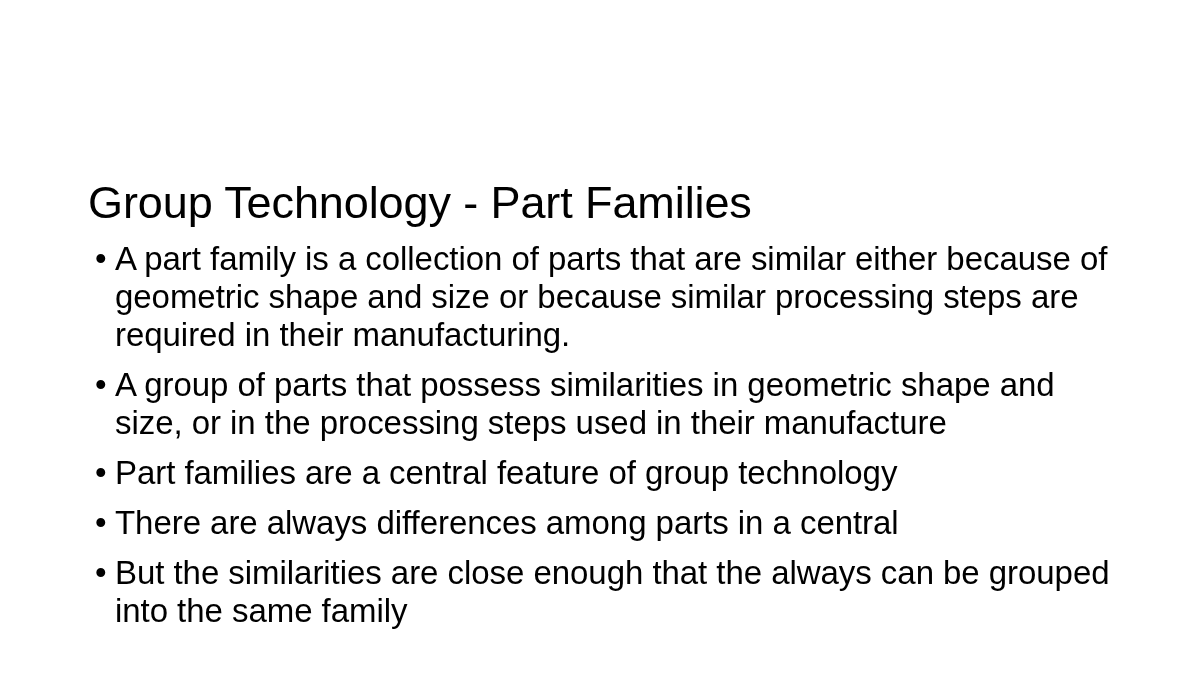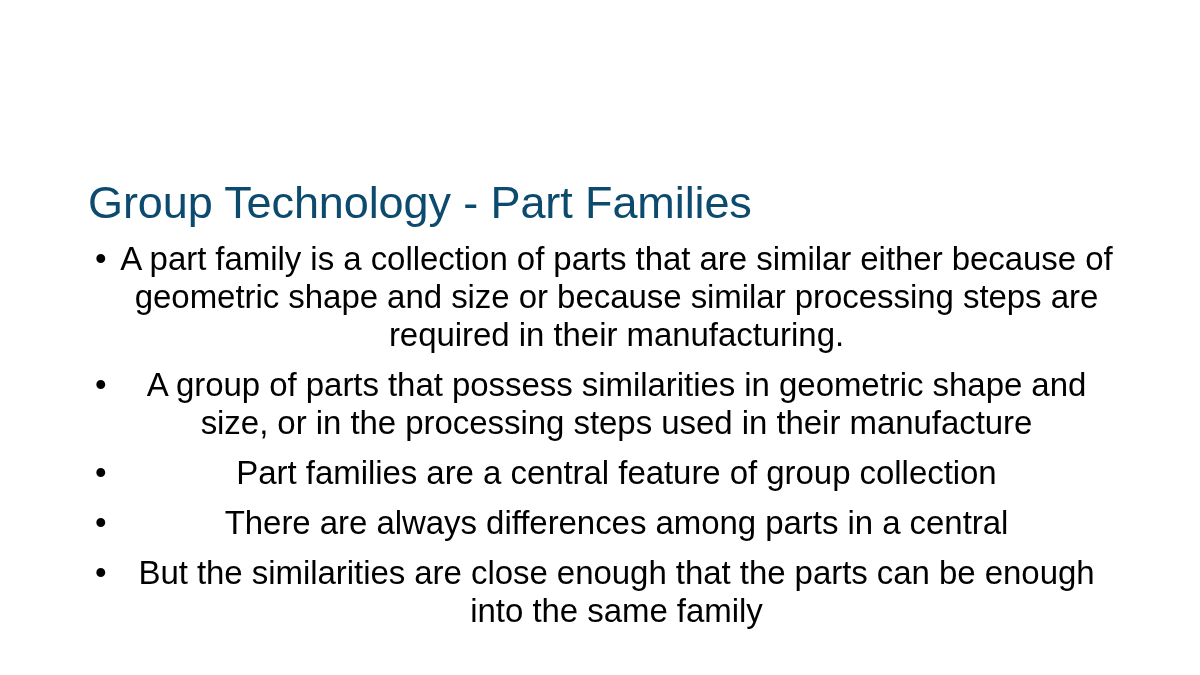--- a/index.html
+++ b/index.html
@@ -26,21 +26,21 @@
 
   .slide-title {
     position: absolute;
     left: 88px;
     top: 146px;
     width: 1030px;
     font-size: 45px;
     font-weight: 300;
     line-height: 54px;
     letter-spacing: -0.1px;
-    color: #0c4a6e;
+    color: #000000;
     white-space: nowrap;
   }
 
   .body-list {
     position: absolute;
     left: 88px;
     top: 240px;
     width: 1030px;
     margin: 0;
     padding: 0;
@@ -69,21 +69,20 @@
     top: 0;
     width: 16px;
     font-size: 33px;
     line-height: 38px;
     text-align: left;
     color: #000000;
   }
 
   .bullet-text {
     display: block;
-    text-align: center;
   }
 </style>
 </head>
 <body>
 
 <div class="slide">
 
   <h1 class="slide-title">Group Technology - Part Families</h1>
 
   <ul class="body-list">
@@ -93,28 +92,28 @@
       <span class="bullet-text">A part family is a collection of parts that are similar either because of geometric shape and size or because similar processing steps are required in their manufacturing.</span>
     </li>
 
     <li class="bullet-item">
       <span class="bullet-marker">•</span>
       <span class="bullet-text">A group of parts that possess similarities in geometric shape and size, or in the processing steps used in their manufacture</span>
     </li>
 
     <li class="bullet-item">
       <span class="bullet-marker">•</span>
-      <span class="bullet-text">Part families are a central feature of group collection</span>
+      <span class="bullet-text">Part families are a central feature of group technology</span>
     </li>
 
     <li class="bullet-item">
       <span class="bullet-marker">•</span>
       <span class="bullet-text">There are always differences among parts in a central</span>
     </li>
 
     <li class="bullet-item">
       <span class="bullet-marker">•</span>
-      <span class="bullet-text">But the similarities are close enough that the parts can be enough into the same family</span>
+      <span class="bullet-text">But the similarities are close enough that the always can be grouped into the same family</span>
     </li>
 
   </ul>
 
 </div>
 
 </body></html>

